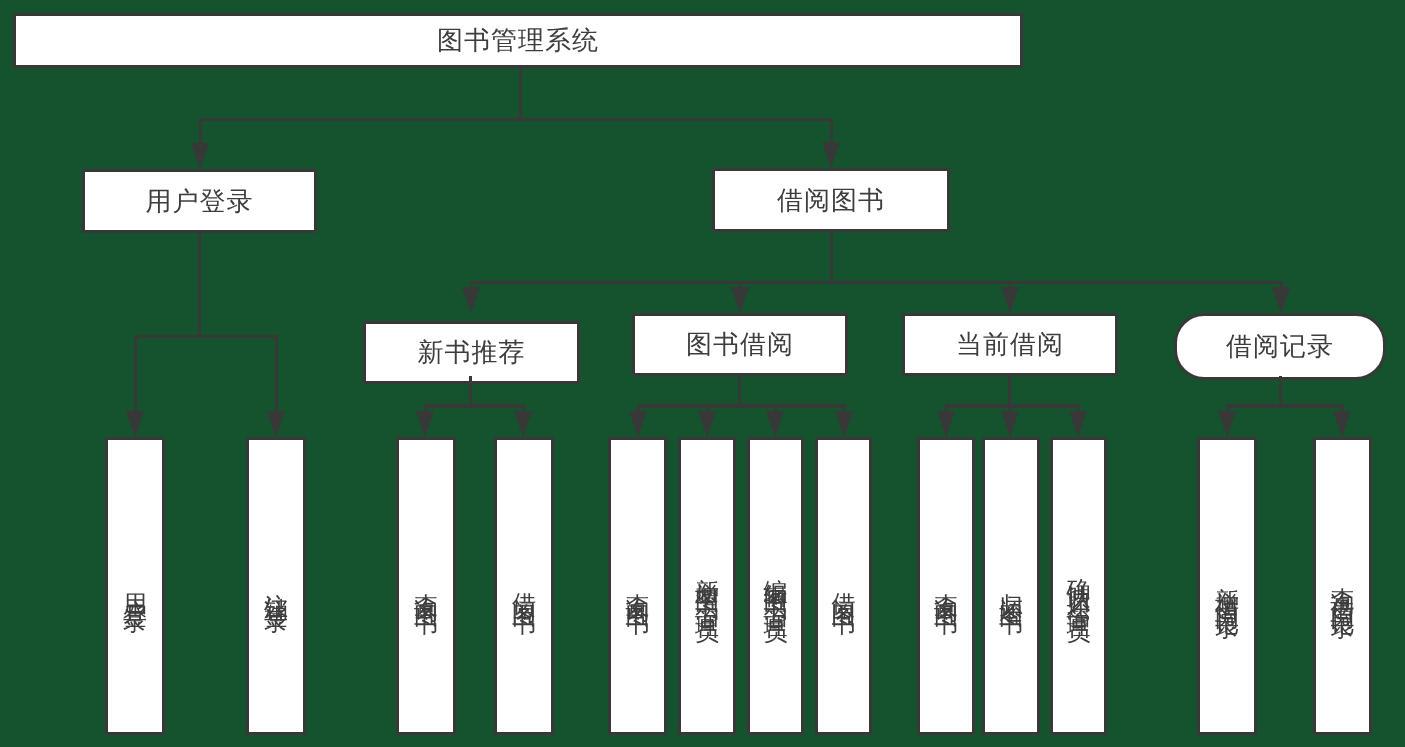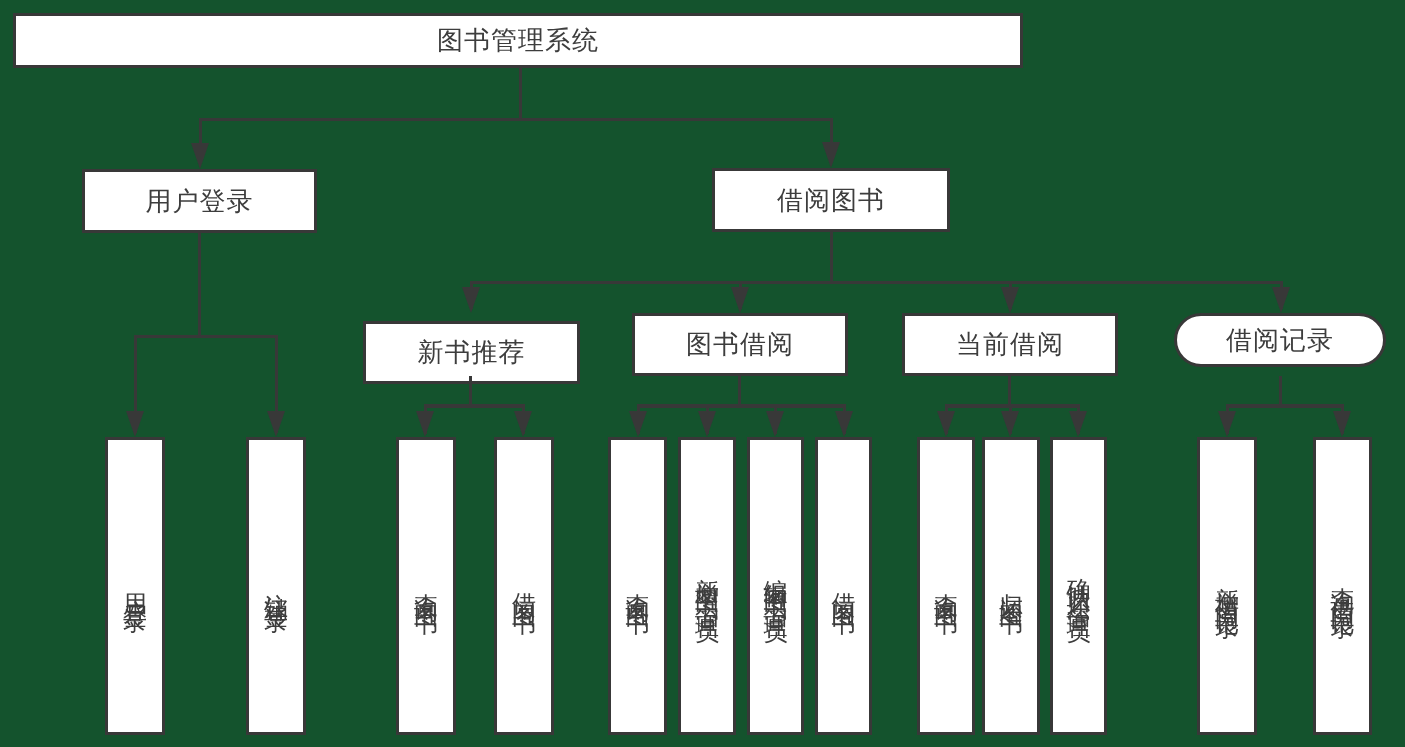--- a/index.html
+++ b/index.html
@@ -83,21 +83,21 @@
   <div class="vl" style="left:739px; top:281px; height:28px;"></div>
   <div class="arw" style="left:731px; top:287px;"></div>
   <div class="vl" style="left:1009px; top:281px; height:28px;"></div>
   <div class="arw" style="left:1001px; top:287px;"></div>
   <div class="vl" style="left:1280px; top:281px; height:28px;"></div>
   <div class="arw" style="left:1272px; top:287px;"></div>
 
   <div class="node" style="left:363px; top:301px; width:217px; height:63px;margin-top:20px;">新书推荐</div>
   <div class="node" style="left:632px; top:313px; width:216px; height:63px;">图书借阅</div>
   <div class="node" style="left:902px; top:313px; width:216px; height:63px;text-align:center;">当前借阅</div>
-  <div class="node" style="left:1174px; top:313px; width:212px; height:54px;border-radius:30px;">借阅记录</div>
+  <div class="node" style="left:1174px; top:313px; width:212px; height:67px;border-radius:30px;">借阅记录</div>
 
   <div class="vl" style="left:469px; top:376px; height:30px;"></div>
   <div class="hl4" style="left:424px; top:404px; width:101px;"></div>
   <div class="vl" style="left:424px; top:404px; height:30px;"></div>
   <div class="arw" style="left:416px; top:411px;"></div>
   <div class="vl" style="left:522px; top:404px; height:30px;"></div>
   <div class="arw" style="left:514px; top:411px;"></div>
 
   <div class="vl" style="left:738px; top:376px; height:30px;"></div>
   <div class="hl4" style="left:637px; top:404px; width:209px;"></div>

